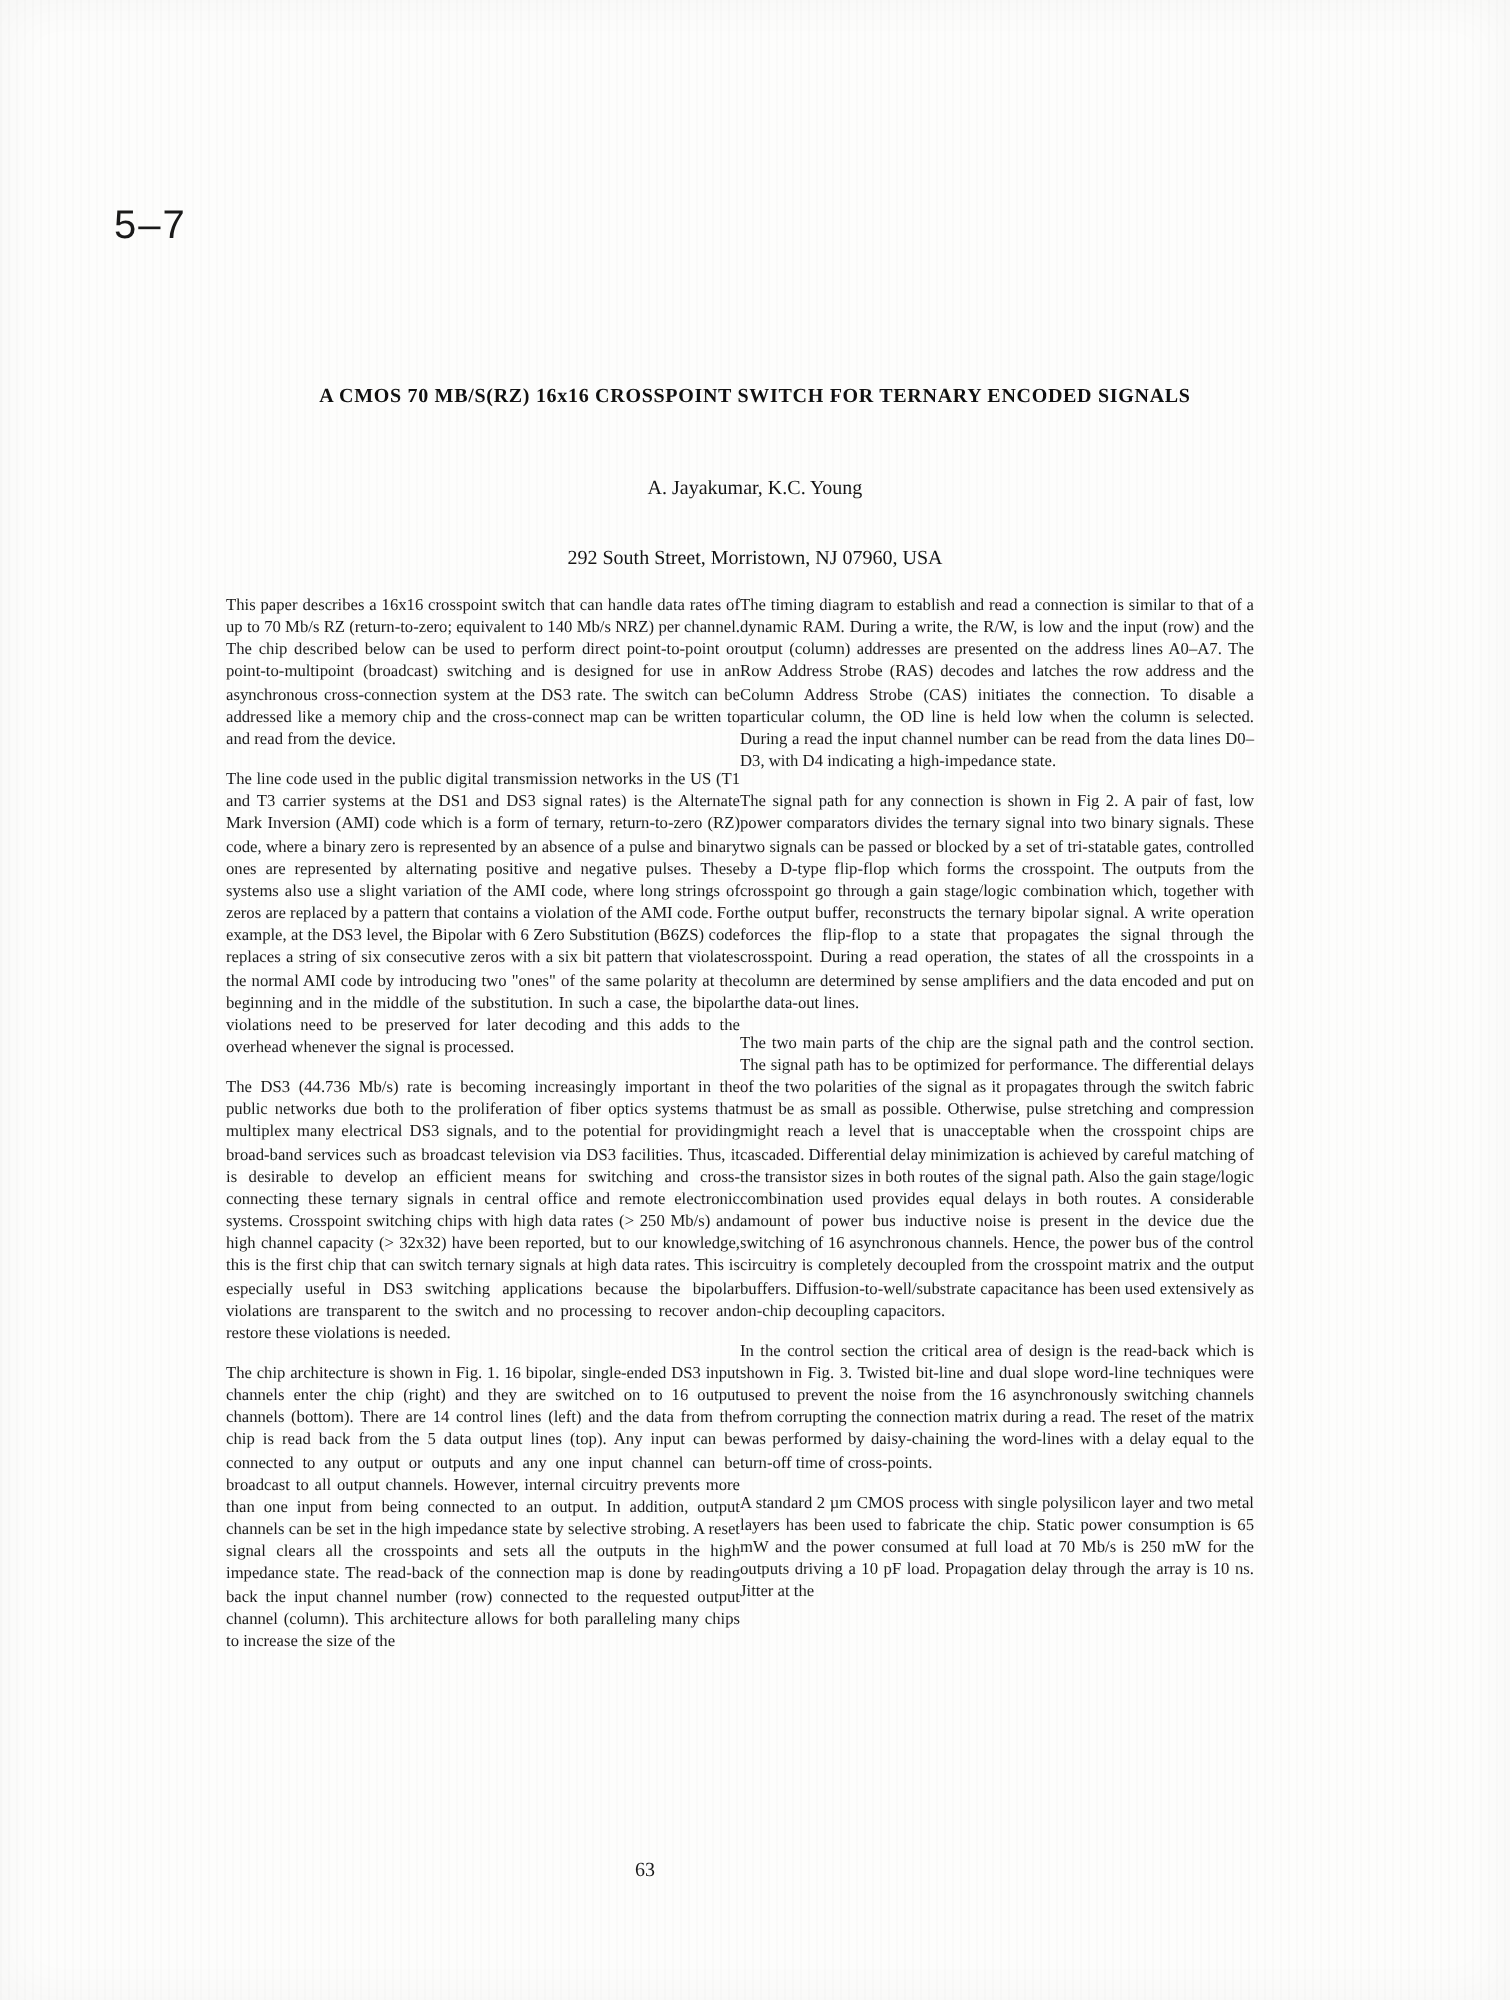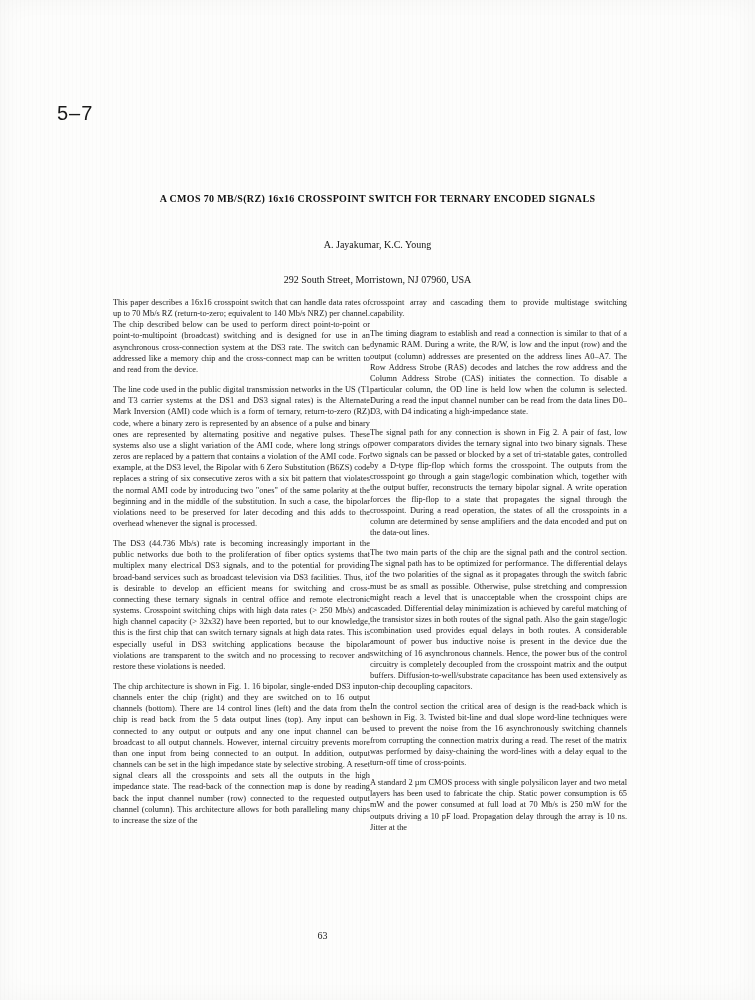--- a/index.html
+++ b/index.html
@@ -121,21 +121,20 @@
   </div>
 
   <div class="columns">
     <div class="col">
       <p>This paper describes a 16x16 crosspoint switch that can handle data rates of up to 70 Mb/s RZ (return-to-zero; equivalent to 140 Mb/s NRZ) per channel. The chip described below can be used to perform direct point-to-point or point-to-multipoint (broadcast) switching and is designed for use in an asynchronous cross-connection system at the DS3 rate. The switch can be addressed like a memory chip and the cross-connect map can be written to and read from the device.</p>
       <p>The line code used in the public digital transmission networks in the US (T1 and T3 carrier systems at the DS1 and DS3 signal rates) is the Alternate Mark Inversion (AMI) code which is a form of ternary, return-to-zero (RZ) code, where a binary zero is represented by an absence of a pulse and binary ones are represented by alternating positive and negative pulses. These systems also use a slight variation of the AMI code, where long strings of zeros are replaced by a pattern that contains a violation of the AMI code. For example, at the DS3 level, the Bipolar with 6 Zero Substitution (B6ZS) code replaces a string of six consecutive zeros with a six bit pattern that violates the normal AMI code by introducing two "ones" of the same polarity at the beginning and in the middle of the substitution. In such a case, the bipolar violations need to be preserved for later decoding and this adds to the overhead whenever the signal is processed.</p>
       <p>The DS3 (44.736 Mb/s) rate is becoming increasingly important in the public networks due both to the proliferation of fiber optics systems that multiplex many electrical DS3 signals, and to the potential for providing broad-band services such as broadcast television via DS3 facilities. Thus, it is desirable to develop an efficient means for switching and cross-connecting these ternary signals in central office and remote electronic systems. Crosspoint switching chips with high data rates (&gt; 250 Mb/s) and high channel capacity (&gt; 32x32) have been reported, but to our knowledge, this is the first chip that can switch ternary signals at high data rates. This is especially useful in DS3 switching applications because the bipolar violations are transparent to the switch and no processing to recover and restore these violations is needed.</p>
       <p>The chip architecture is shown in Fig. 1. 16 bipolar, single-ended DS3 input channels enter the chip (right) and they are switched on to 16 output channels (bottom). There are 14 control lines (left) and the data from the chip is read back from the 5 data output lines (top). Any input can be connected to any output or outputs and any one input channel can be broadcast to all output channels. However, internal circuitry prevents more than one input from being connected to an output. In addition, output channels can be set in the high impedance state by selective strobing. A reset signal clears all the crosspoints and sets all the outputs in the high impedance state. The read-back of the connection map is done by reading back the input channel number (row) connected to the requested output channel (column). This architecture allows for both paralleling many chips to increase the size of the</p>
     </div>
     <div class="col">
-      <p>crosspoint array and cascading them to provide multistage switching capability.</p>
       <p>The timing diagram to establish and read a connection is similar to that of a dynamic RAM. During a write, the R/W, is low and the input (row) and the output (column) addresses are presented on the address lines A0–A7. The Row Address Strobe (RAS) decodes and latches the row address and the Column Address Strobe (CAS) initiates the connection. To disable a particular column, the OD line is held low when the column is selected. During a read the input channel number can be read from the data lines D0–D3, with D4 indicating a high-impedance state.</p>
       <p>The signal path for any connection is shown in Fig 2. A pair of fast, low power comparators divides the ternary signal into two binary signals. These two signals can be passed or blocked by a set of tri-statable gates, controlled by a D-type flip-flop which forms the crosspoint. The outputs from the crosspoint go through a gain stage/logic combination which, together with the output buffer, reconstructs the ternary bipolar signal. A write operation forces the flip-flop to a state that propagates the signal through the crosspoint. During a read operation, the states of all the crosspoints in a column are determined by sense amplifiers and the data encoded and put on the data-out lines.</p>
       <p>The two main parts of the chip are the signal path and the control section. The signal path has to be optimized for performance. The differential delays of the two polarities of the signal as it propagates through the switch fabric must be as small as possible. Otherwise, pulse stretching and compression might reach a level that is unacceptable when the crosspoint chips are cascaded. Differential delay minimization is achieved by careful matching of the transistor sizes in both routes of the signal path. Also the gain stage/logic combination used provides equal delays in both routes. A considerable amount of power bus inductive noise is present in the device due the switching of 16 asynchronous channels. Hence, the power bus of the control circuitry is completely decoupled from the crosspoint matrix and the output buffers. Diffusion-to-well/substrate capacitance has been used extensively as on-chip decoupling capacitors.</p>
       <p>In the control section the critical area of design is the read-back which is shown in Fig. 3. Twisted bit-line and dual slope word-line techniques were used to prevent the noise from the 16 asynchronously switching channels from corrupting the connection matrix during a read. The reset of the matrix was performed by daisy-chaining the word-lines with a delay equal to the turn-off time of cross-points.</p>
       <p>A standard 2 µm CMOS process with single polysilicon layer and two metal layers has been used to fabricate the chip. Static power consumption is 65 mW and the power consumed at full load at 70 Mb/s is 250 mW for the outputs driving a 10 pF load. Propagation delay through the array is 10 ns. Jitter at the</p>
     </div>
   </div>
 
   <div class="page-number">63</div>
 

